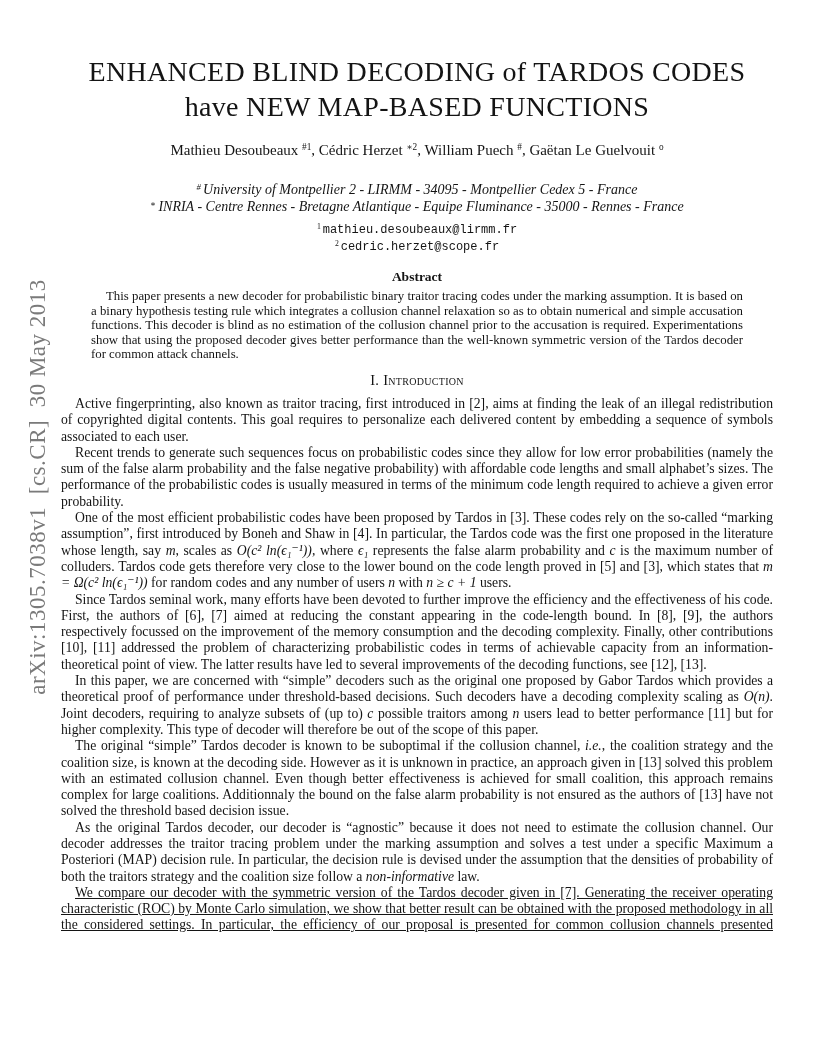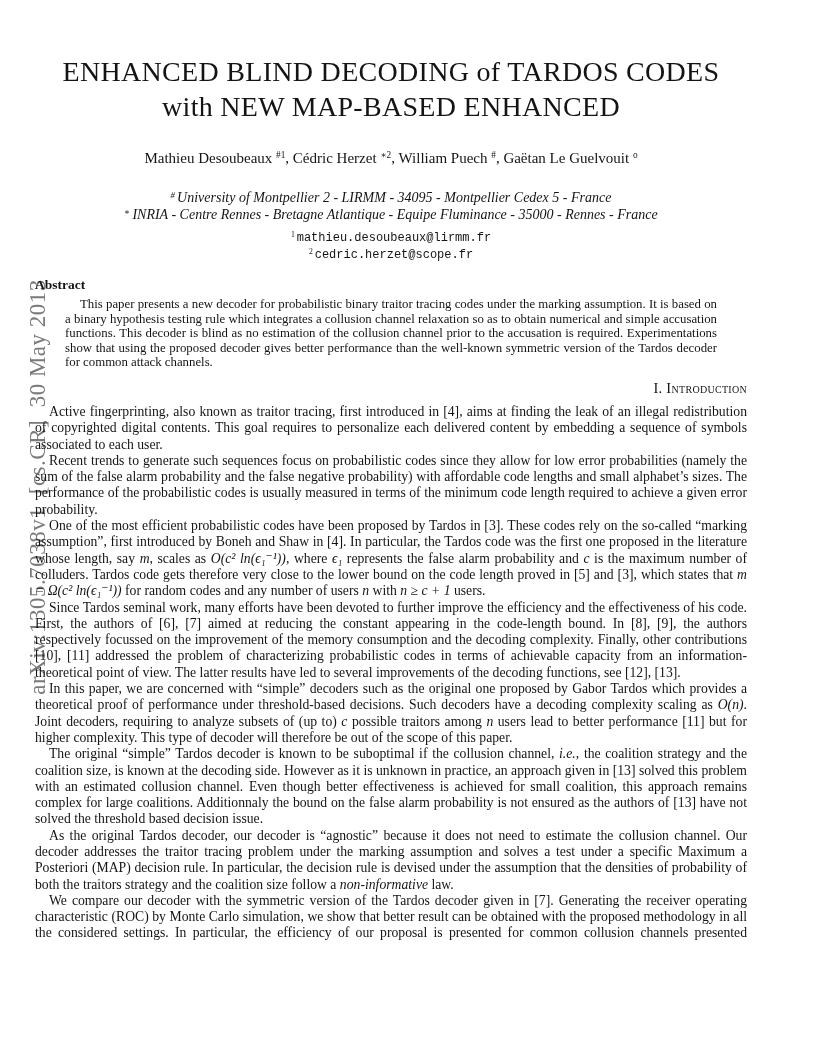--- a/index.html
+++ b/index.html
@@ -26,34 +26,34 @@
     left: 38px;
     top: 487px;
     transform: translate(-50%, -50%) rotate(-90deg);
     white-space: pre;
     font-size: 23px;
     color: #7a7a7a;
     letter-spacing: 0.5px;
   }
   .content {
     position: absolute;
-    left: 35px;
+    left: 61px;
     top: 0;
     width: 712px;
   }
   .paper-title {
     margin-top: 54px;
     text-align: center;
     font-size: 28px;
     line-height: 35px;
     letter-spacing: 0.3px;
     font-weight: normal;
   }
   .authors-line {
-    margin-top: 26px;
+    margin-top: 18px;
     text-align: center;
     font-size: 15px;
   }
   .authors-line sup, .affil sup, .email sup {
     font-size: 0.62em;
     vertical-align: 0.5em;
     line-height: 0;
   }
   .affiliations {
     margin-top: 22px;
@@ -68,64 +68,66 @@
     font-size: 12.5px;
     line-height: 16px;
   }
   .email .addr {
     font-family: "Liberation Mono", "DejaVu Sans Mono", monospace;
     font-size: 12px;
   }
   .email sup { font-family: "Liberation Serif", "DejaVu Serif", serif; }
   .abstract-heading {
     margin-top: 14px;
+    text-align: center;
     font-weight: bold;
     font-size: 13.5px;
   }
   .abstract-text {
     width: 652px;
     margin: 4px auto 0 auto;
     text-align: justify;
     font-size: 12.8px;
     line-height: 14.6px;
     text-indent: 15px;
   }
   .section-heading {
     margin-top: 10px;
-    text-align: right;
+    text-align: center;
     font-size: 14.5px;
     font-variant: small-caps;
     letter-spacing: 0.3px;
   }
   .intro-body {
     margin-top: 7px;
     text-align: justify;
     font-size: 13.7px;
     line-height: 16.3px;
   }
   .intro-body p {
     margin: 0;
     text-indent: 14px;
   }
   .intro-body p:last-child {
     text-align-last: justify;
+    text-decoration: underline;
   }
 </style>
 </head>
 <body>
 
 <div class="page">
 
   <div class="arxiv-vertical">arXiv:1305.7038v1  [cs.CR]  30 May 2013</div>
 
   <div class="content">
 
     <div class="paper-title">
       <div>ENHANCED BLIND DECODING of TARDOS CODES</div>
-      <div>with NEW MAP-BASED ENHANCED</div>
+      <div>have NEW MAP-BASED FUNCTIONS</div>
     </div>
 
     <div class="authors-line"><span>Mathieu Desoubeaux <sup>#1</sup></span>, <span>Cédric Herzet <sup>∗2</sup></span>, <span>William Puech <sup>#</sup></span>, <span>Gaëtan Le Guelvouit <sup>o</sup></span></div>
 
     <div class="affiliations">
         <div class="affil"><sup># </sup>University of Montpellier 2 - LIRMM - 34095 - Montpellier Cedex 5 - France</div>
         <div class="affil"><sup>∗ </sup>INRIA - Centre Rennes - Bretagne Atlantique - Equipe Fluminance - 35000 - Rennes - France</div>
       </div>
 
     <div class="emails">
@@ -133,21 +135,21 @@
         <div class="email"><sup>2 </sup><span class="addr">cedric.herzet@scope.fr</span></div>
       </div>
 
     <div class="abstract-heading">Abstract</div>
 
     <div class="abstract-text">This paper presents a new decoder for probabilistic binary traitor tracing codes under the marking assumption. It is based on a binary hypothesis testing rule which integrates a collusion channel relaxation so as to obtain numerical and simple accusation functions. This decoder is blind as no estimation of the collusion channel prior to the accusation is required. Experimentations show that using the proposed decoder gives better performance than the well-known symmetric version of the Tardos decoder for common attack channels.</div>
 
     <div class="section-heading">I. Introduction</div>
 
     <div class="intro-body">
-        <p>Active fingerprinting, also known as traitor tracing, first introduced in [4], aims at finding the leak of an illegal redistribution of copyrighted digital contents. This goal requires to personalize each delivered content by embedding a sequence of symbols associated to each user.</p>
+        <p>Active fingerprinting, also known as traitor tracing, first introduced in [2], aims at finding the leak of an illegal redistribution of copyrighted digital contents. This goal requires to personalize each delivered content by embedding a sequence of symbols associated to each user.</p>
         <p>Recent trends to generate such sequences focus on probabilistic codes since they allow for low error probabilities (namely the sum of the false alarm probability and the false negative probability) with affordable code lengths and small alphabet’s sizes. The performance of the probabilistic codes is usually measured in terms of the minimum code length required to achieve a given error probability.</p>
         <p>One of the most efficient probabilistic codes have been proposed by Tardos in [3]. These codes rely on the so-called “marking assumption”, first introduced by Boneh and Shaw in [4]. In particular, the Tardos code was the first one proposed in the literature whose length, say <i>m</i>, scales as <i>O(c² ln(ϵ₁⁻¹))</i>, where <i>ϵ₁</i> represents the false alarm probability and <i>c</i> is the maximum number of colluders. Tardos code gets therefore very close to the lower bound on the code length proved in [5] and [3], which states that <i>m = Ω(c² ln(ϵ₁⁻¹))</i> for random codes and any number of users <i>n</i> with <i>n ≥ c + 1</i> users.</p>
         <p>Since Tardos seminal work, many efforts have been devoted to further improve the efficiency and the effectiveness of his code. First, the authors of [6], [7] aimed at reducing the constant appearing in the code-length bound. In [8], [9], the authors respectively focussed on the improvement of the memory consumption and the decoding complexity. Finally, other contributions [10], [11] addressed the problem of characterizing probabilistic codes in terms of achievable capacity from an information-theoretical point of view. The latter results have led to several improvements of the decoding functions, see [12], [13].</p>
         <p>In this paper, we are concerned with “simple” decoders such as the original one proposed by Gabor Tardos which provides a theoretical proof of performance under threshold-based decisions. Such decoders have a decoding complexity scaling as <i>O(n)</i>. Joint decoders, requiring to analyze subsets of (up to) <i>c</i> possible traitors among <i>n</i> users lead to better performance [11] but for higher complexity. This type of decoder will therefore be out of the scope of this paper.</p>
         <p>The original “simple” Tardos decoder is known to be suboptimal if the collusion channel, <i>i.e.</i>, the coalition strategy and the coalition size, is known at the decoding side. However as it is unknown in practice, an approach given in [13] solved this problem with an estimated collusion channel. Even though better effectiveness is achieved for small coalition, this approach remains complex for large coalitions. Additionnaly the bound on the false alarm probability is not ensured as the authors of [13] have not solved the threshold based decision issue.</p>
         <p>As the original Tardos decoder, our decoder is “agnostic” because it does not need to estimate the collusion channel. Our decoder addresses the traitor tracing problem under the marking assumption and solves a test under a specific Maximum a Posteriori (MAP) decision rule. In particular, the decision rule is devised under the assumption that the densities of probability of both the traitors strategy and the coalition size follow a <i>non-informative</i> law.</p>
         <p>We compare our decoder with the symmetric version of the Tardos decoder given in [7]. Generating the receiver operating characteristic (ROC) by Monte Carlo simulation, we show that better result can be obtained with the proposed methodology in all the considered settings. In particular, the efficiency of our proposal is presented for common collusion channels presented</p>
       </div>
 
   </div>

